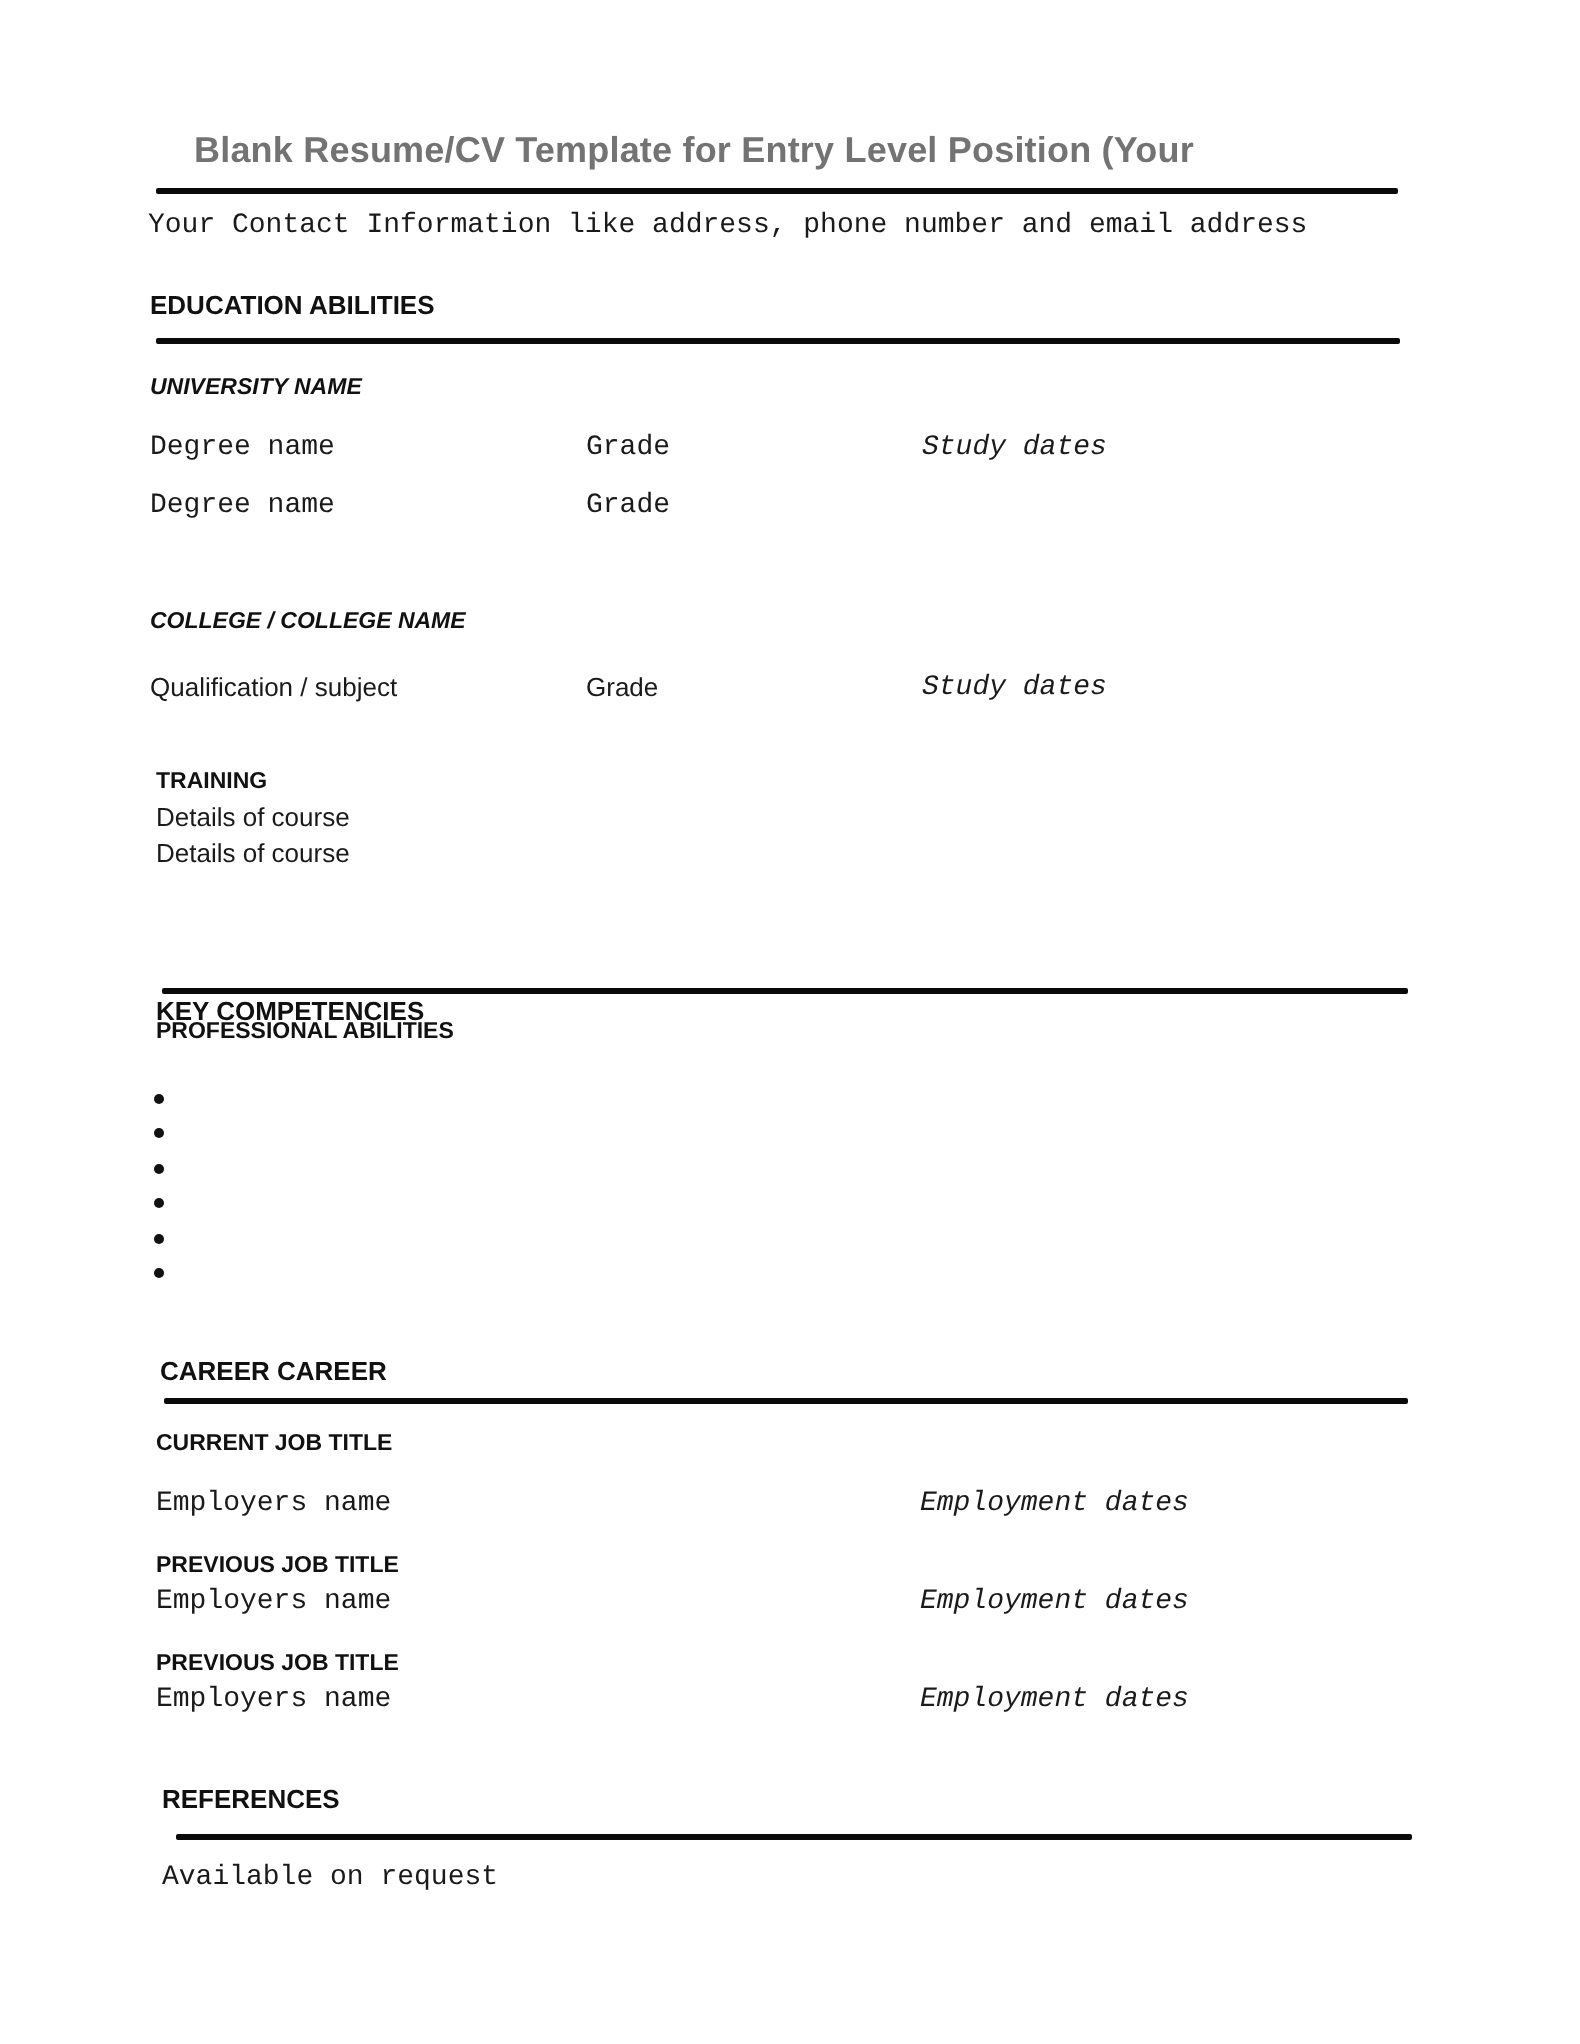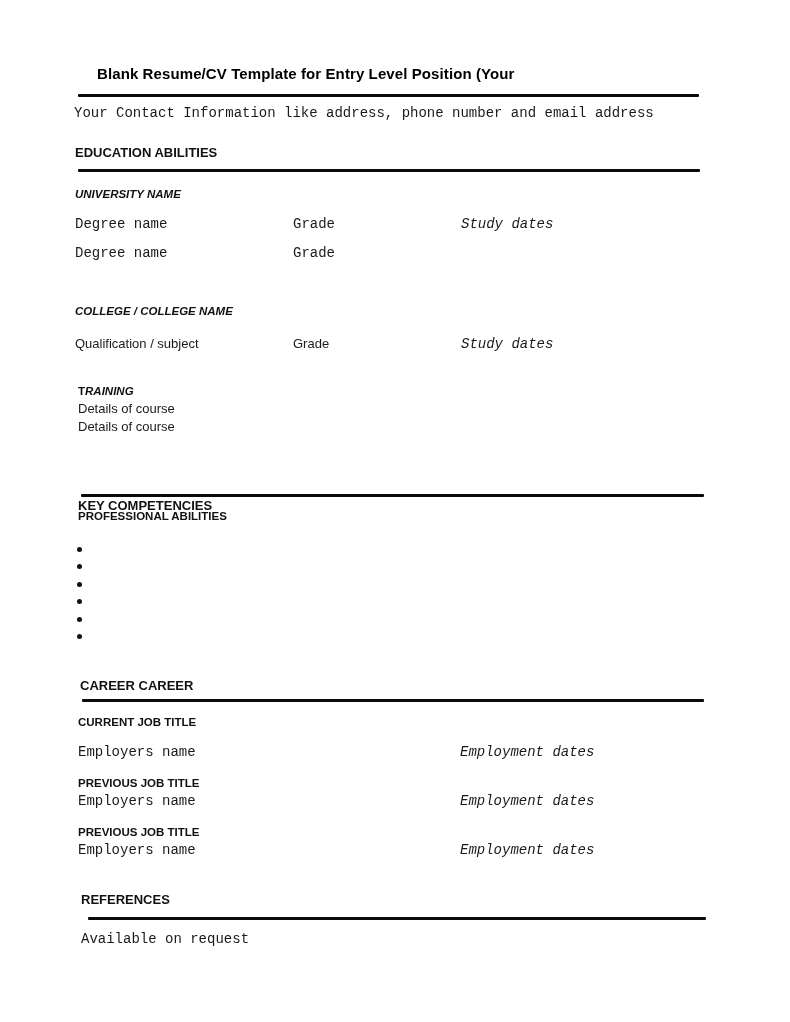--- a/index.html
+++ b/index.html
@@ -1,21 +1,21 @@
 <!DOCTYPE html>
 <html><head>
 <meta charset="utf-8">
 <style>
   html, body { margin: 0; padding: 0; background: #ffffff; }
   body {
     width: 790px; height: 1022px; position: relative; overflow: hidden;
     font-family: "Liberation Sans", sans-serif; color: #111;
   }
   .abs { position: absolute; white-space: nowrap; }
-  .title { font-size: 15px; font-weight: bold; letter-spacing: 0.1px; color: #000000; }
+  .title { font-size: 18px; font-weight: bold; letter-spacing: 0.1px; color: #737373; }
   .rule { position: absolute; height: 3px; background: #0a0a0a; border-radius: 1px; }
   .small { font-size: 14px; color: #1a1a1a; font-family: Liberation Mono, monospace; }
   .body13 { font-size: 13px; color: #1a1a1a; }
   .h-section { font-size: 13px; font-weight: bold; color: #111; }
   .h-sub { font-size: 11.5px; font-weight: bold; color: #111; }
   .h-italic { font-size: 11.5px; font-weight: bold; font-style: italic; color: #111; }
   .ital { font-style: italic; }
   .bullet { position: absolute; width: 5px; height: 5px; border-radius: 50%; background: #111; }
 </style>
 </head>
@@ -36,21 +36,21 @@
 
 <div class="abs small" style="left:75px; top:245px;">Degree name</div>
 <div class="abs small" style="left:293px; top:245px;">Grade</div>
 
 <div class="abs h-italic" style="left:75px; top:305px;">COLLEGE / COLLEGE NAME</div>
 
 <div class="abs body13" style="left:75px; top:336px;">Qualification / subject</div>
 <div class="abs body13" style="left:293px; top:336px;">Grade</div>
 <div class="abs small ital" style="left:461px; top:336px;">Study dates</div>
 
-<div class="abs" style="left:78px; top:385px; font-size:11.5px; font-weight:bold; color:#111;"><span>T</span><span style="font-style:italic;">RAINING</span></div>
+<div class="abs" style="left:78px; top:385px; font-size:11.5px; font-weight:bold; color:#111;"><span>T</span><span style="">RAINING</span></div>
 <div class="abs body13" style="left:78px; top:401px;">Details of course</div>
 <div class="abs body13" style="left:78px; top:419px;">Details of course</div>
 
 <div class="abs h-section" style="left:78px; top:470px;margin-top:28px;">KEY COMPETENCIES</div>
 <div class="rule" style="left:81px; top:494px; width:623px;"></div>
 <div class="abs h-sub" style="left:78px; top:510px;">PROFESSIONAL ABILITIES</div>
 
 <div class="bullet" style="left:77px; top:547px;"></div>
 <div class="bullet" style="left:77px; top:564px;"></div>
 <div class="bullet" style="left:77px; top:582px;"></div>

